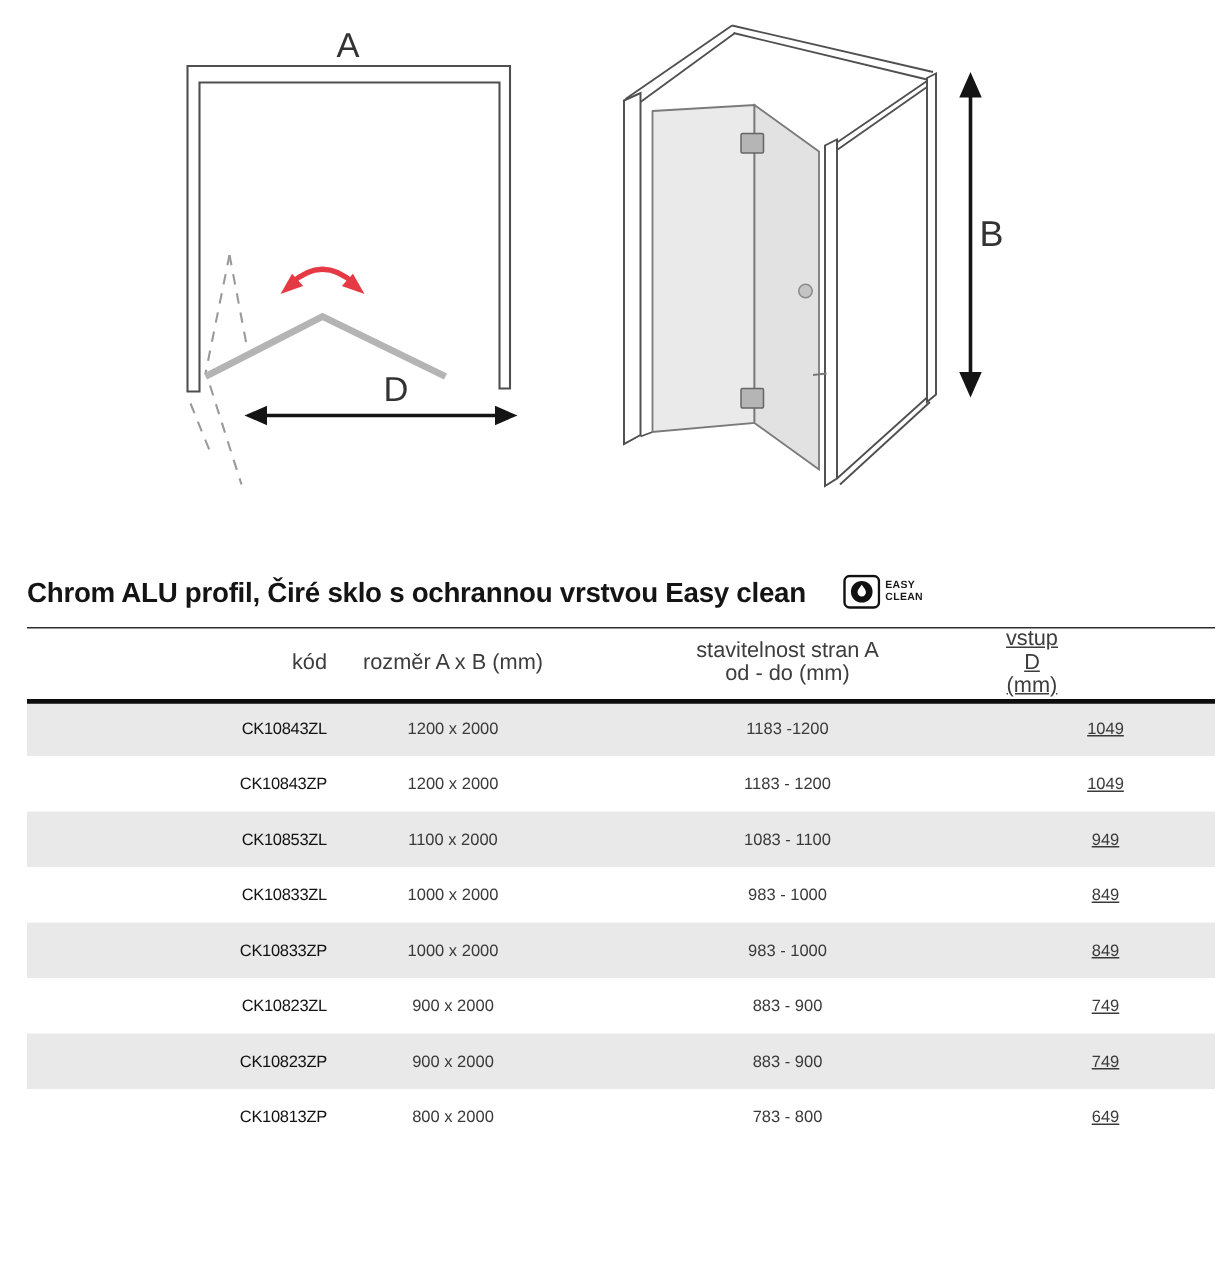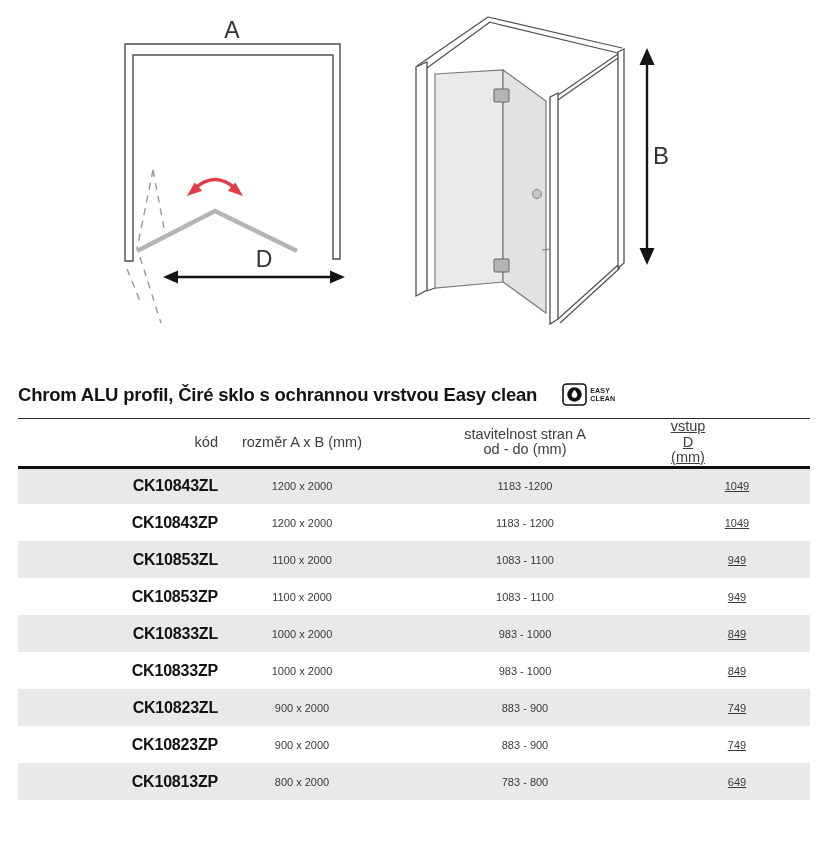--- a/index.html
+++ b/index.html
@@ -18,21 +18,21 @@
               border-top:1px solid #2e2e2e;}
   .spec-table thead tr{height:44px;}
   .spec-table th{font-weight:normal;color:#3d3d3d;font-size:14.5px;line-height:15.5px;vertical-align:middle;
                  border-bottom:3px solid #0d0d0d;padding:0;}
   .spec-table th.left, .spec-table td.left{text-align:right;}
   .spec-table th.center, .spec-table td.center{text-align:center;}
   .spec-table tbody tr{height:37px;}
   .spec-table tbody tr:nth-child(odd){background:#e9e9e9;}
   .spec-table tbody tr:nth-child(even){background:#ffffff;}
   .spec-table td{vertical-align:middle;padding:0;font-size:11px;color:#3a3a3a;}
-  .spec-table td.code{font-weight:bold;font-size:16px;color:#121212;letter-spacing:-0.2px;}
+  .spec-table td.code{font-weight:normal;font-size:11px;color:#121212;letter-spacing:-0.2px;}
   .col-entry-pad{padding-right:98px;text-decoration:underline;}
   th.col-entry-pad{padding-right:98px;}
 </style>
 </head>
 <body>
 
 <div class="stage">
 
   <svg id="diagram-left" class="diagram" width="410" height="340" viewBox="0 0 410 340" xmlns="http://www.w3.org/2000/svg">
 
@@ -154,26 +154,20 @@
         <td class="center">1183 - 1200</td>
         <td class="center col-entry-pad">1049</td>
       </tr>
       <tr>
         <td class="left code">CK10853ZL</td>
         <td class="center">1100 x 2000</td>
         <td class="center">1083 - 1100</td>
         <td class="center col-entry-pad">949</td>
       </tr>
       <tr>
-        <td class="left code">CK10853ZP</td>
-        <td class="center">1100 x 2000</td>
-        <td class="center">1083 - 1100</td>
-        <td class="center col-entry-pad">949</td>
-      </tr>
-      <tr>
         <td class="left code">CK10833ZL</td>
         <td class="center">1000 x 2000</td>
         <td class="center">983 - 1000</td>
         <td class="center col-entry-pad">849</td>
       </tr>
       <tr>
         <td class="left code">CK10833ZP</td>
         <td class="center">1000 x 2000</td>
         <td class="center">983 - 1000</td>
         <td class="center col-entry-pad">849</td>

